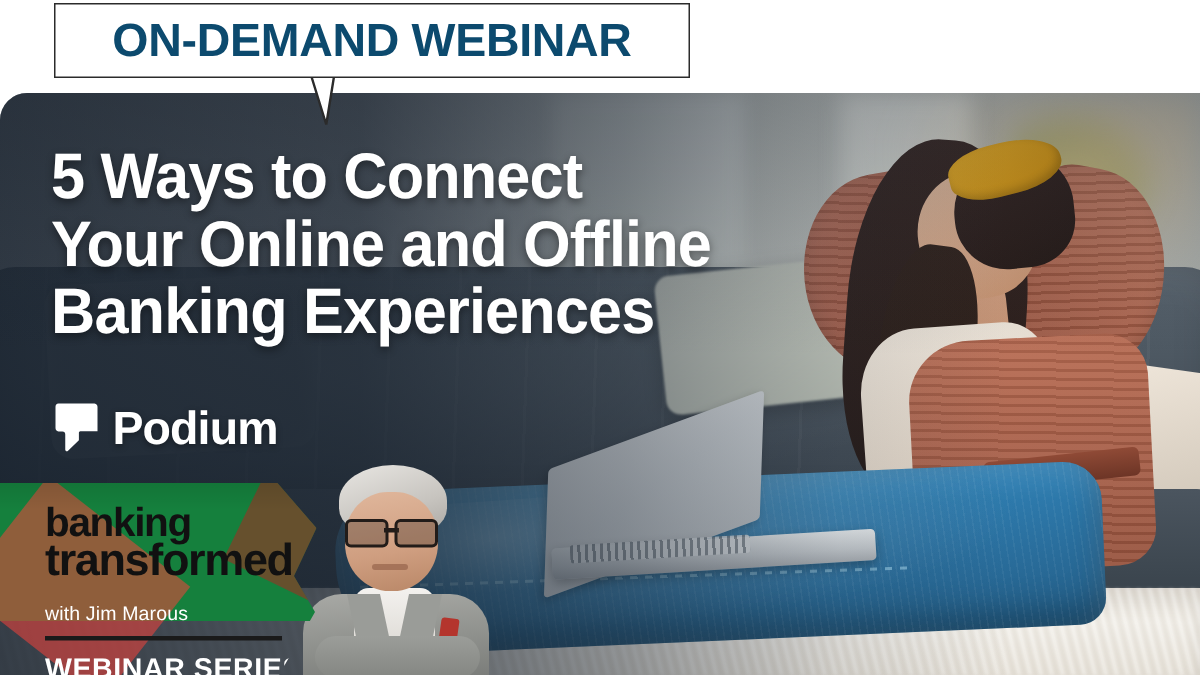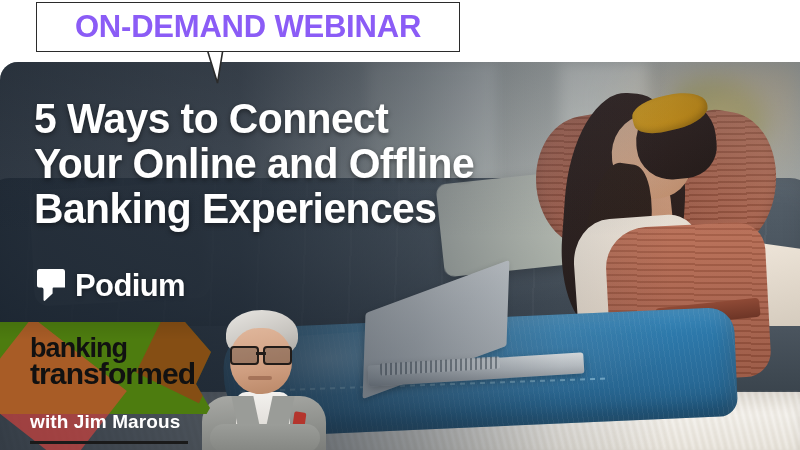--- a/index.html
+++ b/index.html
@@ -246,43 +246,44 @@
   .podium-word{
     color:#fff;font-size:31px;font-weight:bold;letter-spacing:-.6px;
     line-height:1;text-shadow:0 1px 4px rgba(0,0,0,.4);
   }
 
   
   .redpanel{
     position:absolute;left:0;top:322px;width:212px;height:92px;
     -webkit-clip-path:polygon(0 0, 185px 0, 211px 30px, 196px 62px, 210px 86px, 186px 128px, 0 128px);
     clip-path:polygon(0 0, 185px 0, 211px 30px, 196px 62px, 210px 86px, 186px 128px, 0 128px);
-    background:#4d7c0f;
+    background:#15803d;
+    padding-left:13px;
   }
   .redpanel .facet-a{
     position:absolute;left:-10px;bottom:-26px;width:120px;height:96px;
     background:#f4423a;opacity:.55;transform:rotate(38deg);
   }
   .redpanel .facet-b{
     position:absolute;right:-8px;top:-10px;width:70px;height:80px;
     background:#c9161b;opacity:.45;transform:rotate(26deg);
   }
   .redpanel .facet-c{
     position:absolute;left:0;top:-6px;width:210px;height:24px;
     background:linear-gradient(180deg,rgba(0,0,0,.12),rgba(0,0,0,0));
   }
   .bt-wrap{position:absolute;left:30px;top:14px;width:175px;}
   .bt-line1,.bt-line2{
     color:#111111;font-weight:bold;font-size:27px;line-height:25px;
     letter-spacing:-.9px;
   }
   .bt-line2{font-size:30px;}
   .bt-with{
-    color:#ffffff;font-weight:bold;font-size:19px;letter-spacing:.1px;
-    margin-top:25px;
+    color:#ffffff;font-weight:normal;font-size:13px;letter-spacing:.1px;
+    margin-top:15px;
   }
   .bt-rule{
     width:158px;height:3px;background:#1a1a1a;margin-top:8px;
   }
   .bt-series{
     color:#ffffff;font-weight:bold;font-size:19px;letter-spacing:.4px;
     margin-top:9px;
   }
 
   
@@ -345,21 +346,21 @@
   }
 
   
   .badge-wrap{position:absolute;left:36px;top:2px;width:424px;height:78px;}
   .badge-box{
     position:absolute;left:0;top:0;width:422px;height:48px;
     background:#ffffff;border:1.6px solid #2b2b2b;
     display:flex;align-items:center;justify-content:center;
   }
   .badge-text{
-    color:#8b5cf6;font-weight:bold;font-size:31px;letter-spacing:-.2px;
+    color:#0c4a6e;font-weight:bold;font-size:31px;letter-spacing:-.2px;
     transform:scaleX(1.0);
   }
   .badge-tail{position:absolute;left:130px;top:47px;width:70px;height:36px;display:block;}
 </style>
 </head>
 <body>
 
 <div class="stage">
 
   <div class="photo">

